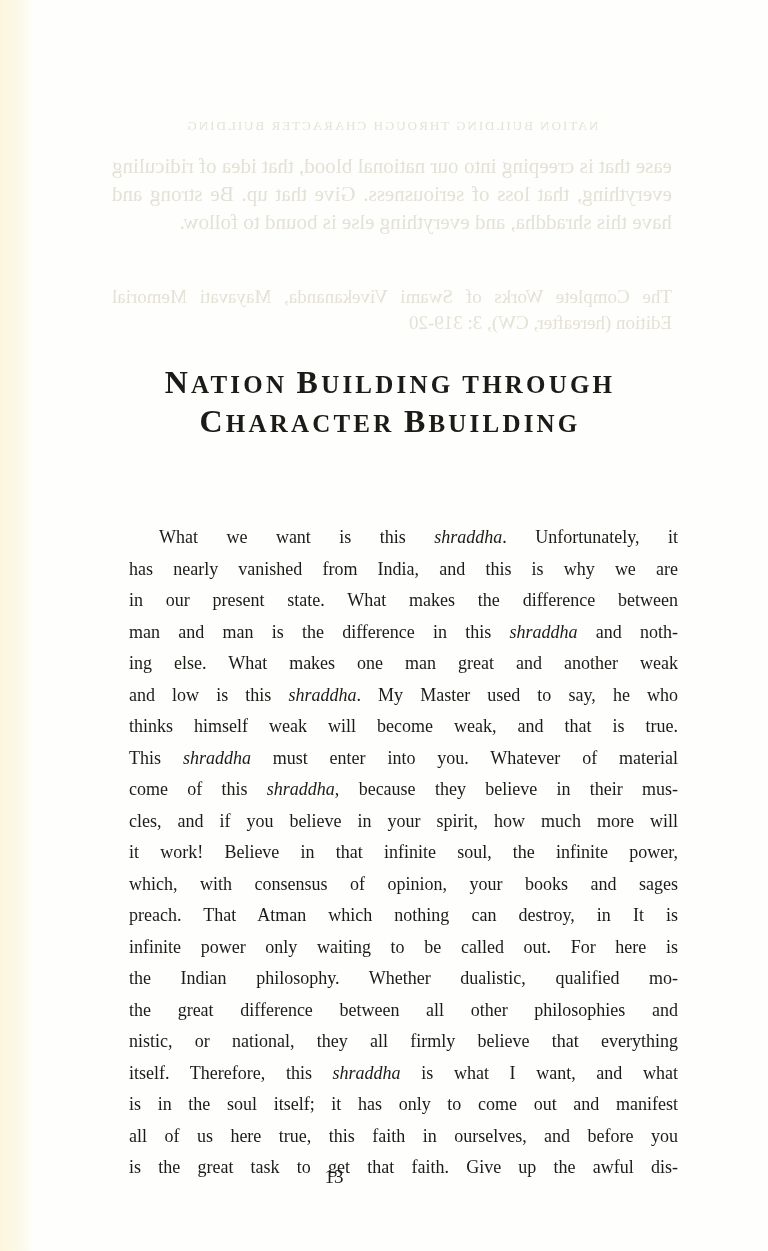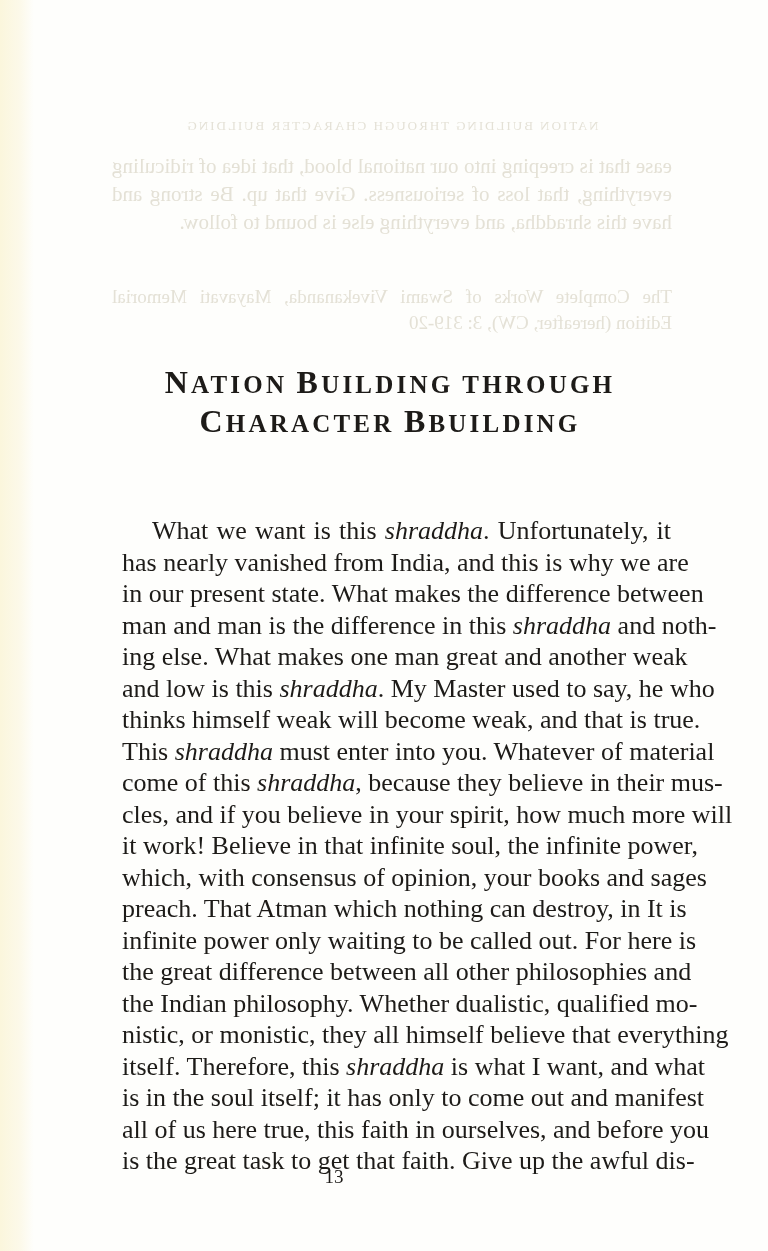--- a/index.html
+++ b/index.html
@@ -27,22 +27,22 @@
     .title {
       position: absolute; top: 340px; left: 60px; width: 660px;
       text-align: center; font-weight: bold;
       font-size: 25px; line-height: 36px; letter-spacing: 3.2px;
       font-variant: small-caps;
       margin-top: 24px;
     }
     .title .big { font-size: 32px; }
     .body-text {
       position: absolute; top: 506px; left: 113px; width: 549px;
-      font-size: 26px; line-height: 31.5px;
-      text-align: justify; margin: 9px;
+      font-size: 18px; line-height: 31.5px;
+      text-align: justify; margin: 16px;
     }
     .body-text .line {
       display: block; text-align: justify; text-align-last: justify;
       white-space: nowrap; height: 31.5px;
     }
     .body-text .line.indent { padding-left: 30px; }
     .body-text em { font-style: italic; }
     .page-number {
       position: absolute; top: 1166px; left: 0; width: 668px;
       text-align: center; font-size: 19px;
@@ -74,22 +74,22 @@
     <span class="line">ing else. What makes one man great and another weak</span>
     <span class="line">and low is this <em>shraddha</em>. My Master used to say, he who</span>
     <span class="line">thinks himself weak will become weak, and that is true.</span>
     <span class="line">This <em>shraddha</em> must enter into you. Whatever of material</span>
     <span class="line">come of this <em>shraddha</em>, because they believe in their mus-</span>
     <span class="line">cles, and if you believe in your spirit, how much more will</span>
     <span class="line">it work! Believe in that infinite soul, the infinite power,</span>
     <span class="line">which, with consensus of opinion, your books and sages</span>
     <span class="line">preach. That Atman which nothing can destroy, in It is</span>
     <span class="line">infinite power only waiting to be called out. For here is</span>
+    <span class="line">the Indian philosophy. Whether dualistic, qualified mo-</span>
     <span class="line">the great difference between all other philosophies and</span>
-    <span class="line">the Indian philosophy. Whether dualistic, qualified mo-</span>
-    <span class="line">nistic, or monistic, they all himself believe that everything</span>
+    <span class="line">nistic, or national, they all firmly believe that everything</span>
     <span class="line">itself. Therefore, this <em>shraddha</em> is what I want, and what</span>
     <span class="line">is in the soul itself; it has only to come out and manifest</span>
     <span class="line">all of us here true, this faith in ourselves, and before you</span>
     <span class="line">is the great task to get that faith. Give up the awful dis-</span>
   </p>
 
 <div class="page-number">13</div>
 
 </body></html>

